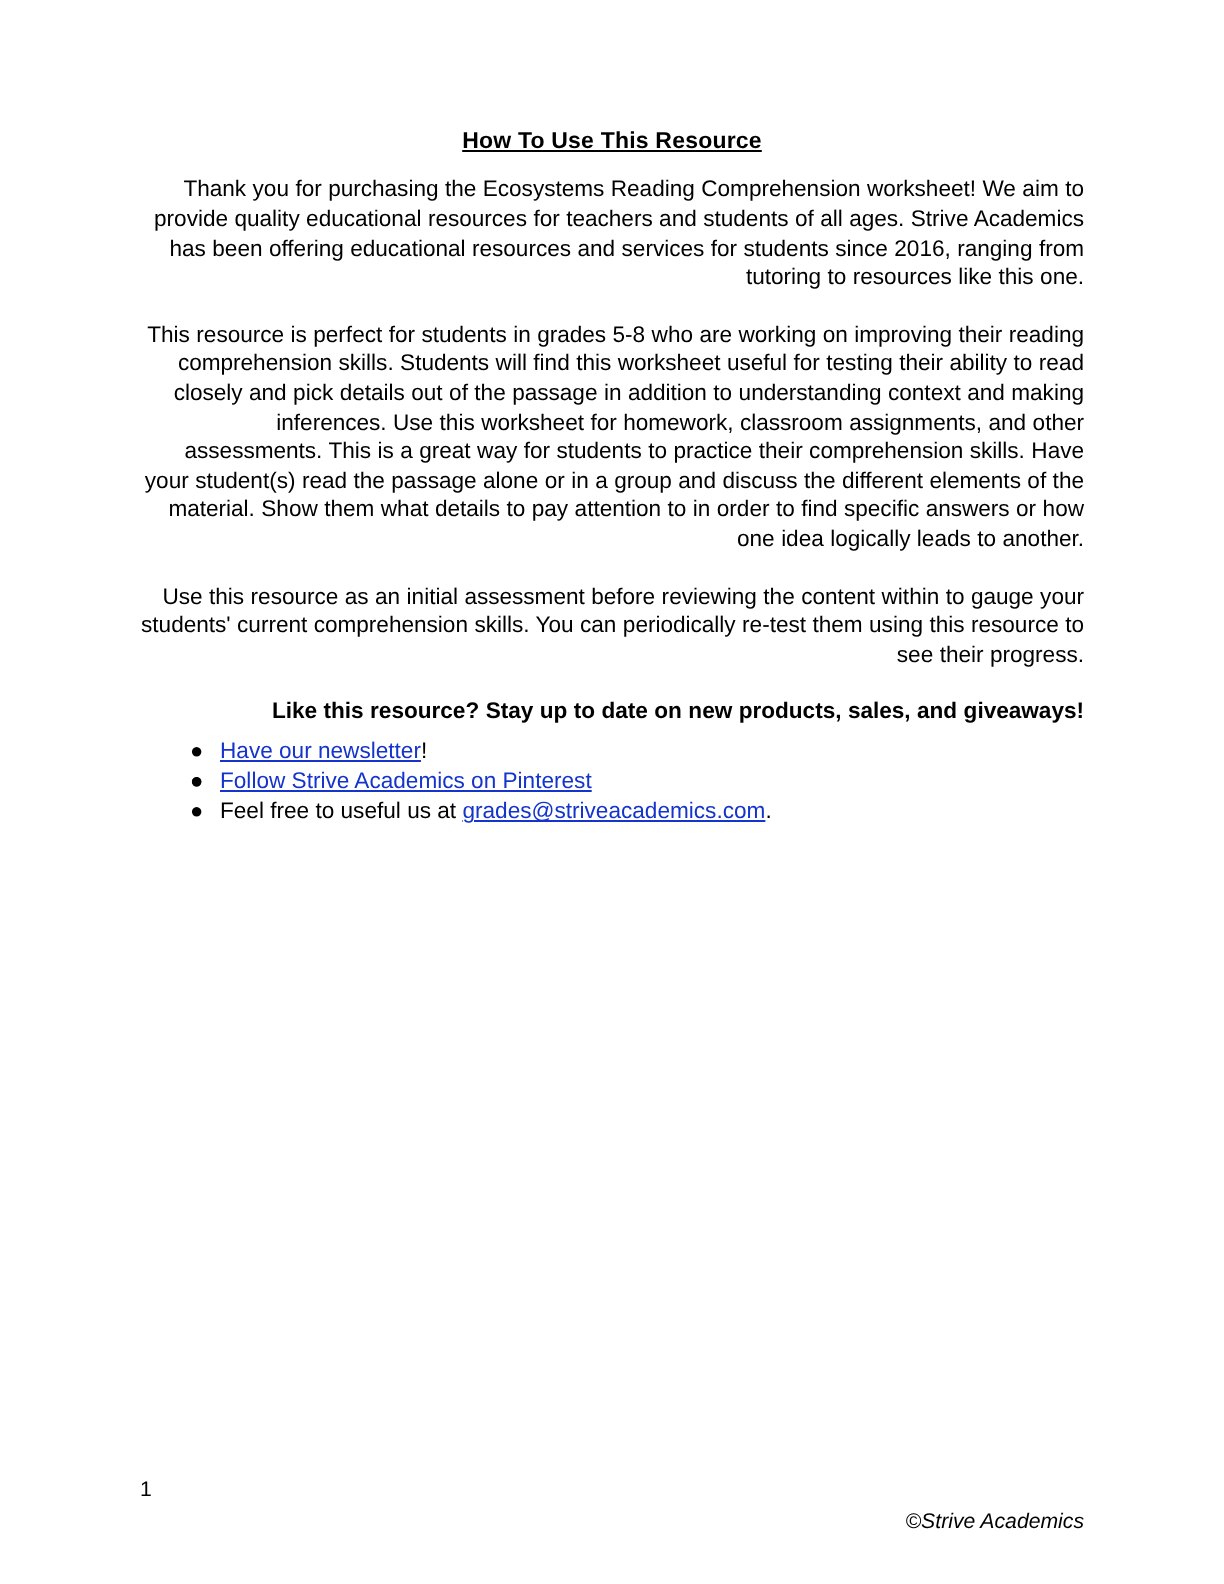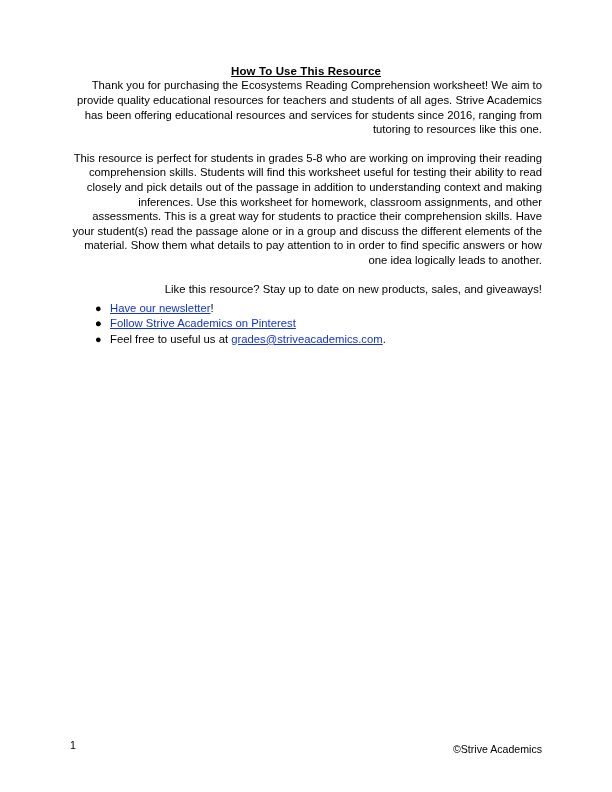--- a/index.html
+++ b/index.html
@@ -29,33 +29,34 @@
     left: 70px;
     top: 64px;
     width: 472px;
   }
   .doc-title {
     font-size: 11.5px;
     font-weight: bold;
     text-align: center;
     text-decoration: underline;
     letter-spacing: 0.1px;
-    margin: 0 0 0 0;
+    margin: 0 0 10px 0;
     line-height: 1.25;
   }
   p.para {
     font-size: 11.3px;
     line-height: 14.6px;
     margin: 0 0 14px 0;
     text-align: right;
     letter-spacing: -0.01px;
     word-spacing: 0.1px;
   }
   p.para.tight {
     margin-bottom: 5px;
+    font-weight: bold;
   }
   ul.link-list {
     list-style: none;
     margin: 0;
     padding: 0;
   }
   ul.link-list li {
     font-size: 11.3px;
     line-height: 15.3px;
     position: relative;
@@ -83,37 +84,39 @@
     line-height: 14px;
   }
   .footer .page-num {
     position: absolute;
     left: 0;
     top: 0;
   }
   .footer .copyright {
     position: absolute;
     right: 0;
-    top: 4px;
+    top: 16px;
     white-space: nowrap;
+    font-style: italic;
   }
 </style>
 </head>
 <body>
 
 <div class="page">
 
   <div class="content">
 
     <div class="doc-title">How To Use This Resource</div>
 
     <p class="para">Thank you for purchasing the Ecosystems Reading Comprehension worksheet! We aim to provide quality educational resources for teachers and students of all ages. Strive Academics has been offering educational resources and services for students since 2016, ranging from tutoring to resources like this one.</p>
 
     <p class="para">This resource is perfect for students in grades 5-8 who are working on improving their reading comprehension skills. Students will find this worksheet useful for testing their ability to read closely and pick details out of the passage in addition to understanding context and making inferences. Use this worksheet for homework, classroom assignments, and other assessments. This is a great way for students to practice their comprehension skills. Have your student(s) read the passage alone or in a group and discuss the different elements of the material. Show them what details to pay attention to in order to find specific answers or how one idea logically leads to another.</p>
 
+    <p class="para">Use this resource as an initial assessment before reviewing the content within to gauge your students' current comprehension skills. You can periodically re-test them using this resource to see their progress.</p>
 
     <p class="para tight">Like this resource? Stay up to date on new products, sales, and giveaways!</p>
 
     <ul class="link-list">
       <li>
         <span class="bullet">●</span><span></span><a class="doclink" href="#">Have our newsletter</a><span>!</span>
       </li>
       <li>
         <span class="bullet">●</span><span></span><span></span>
       </li>

